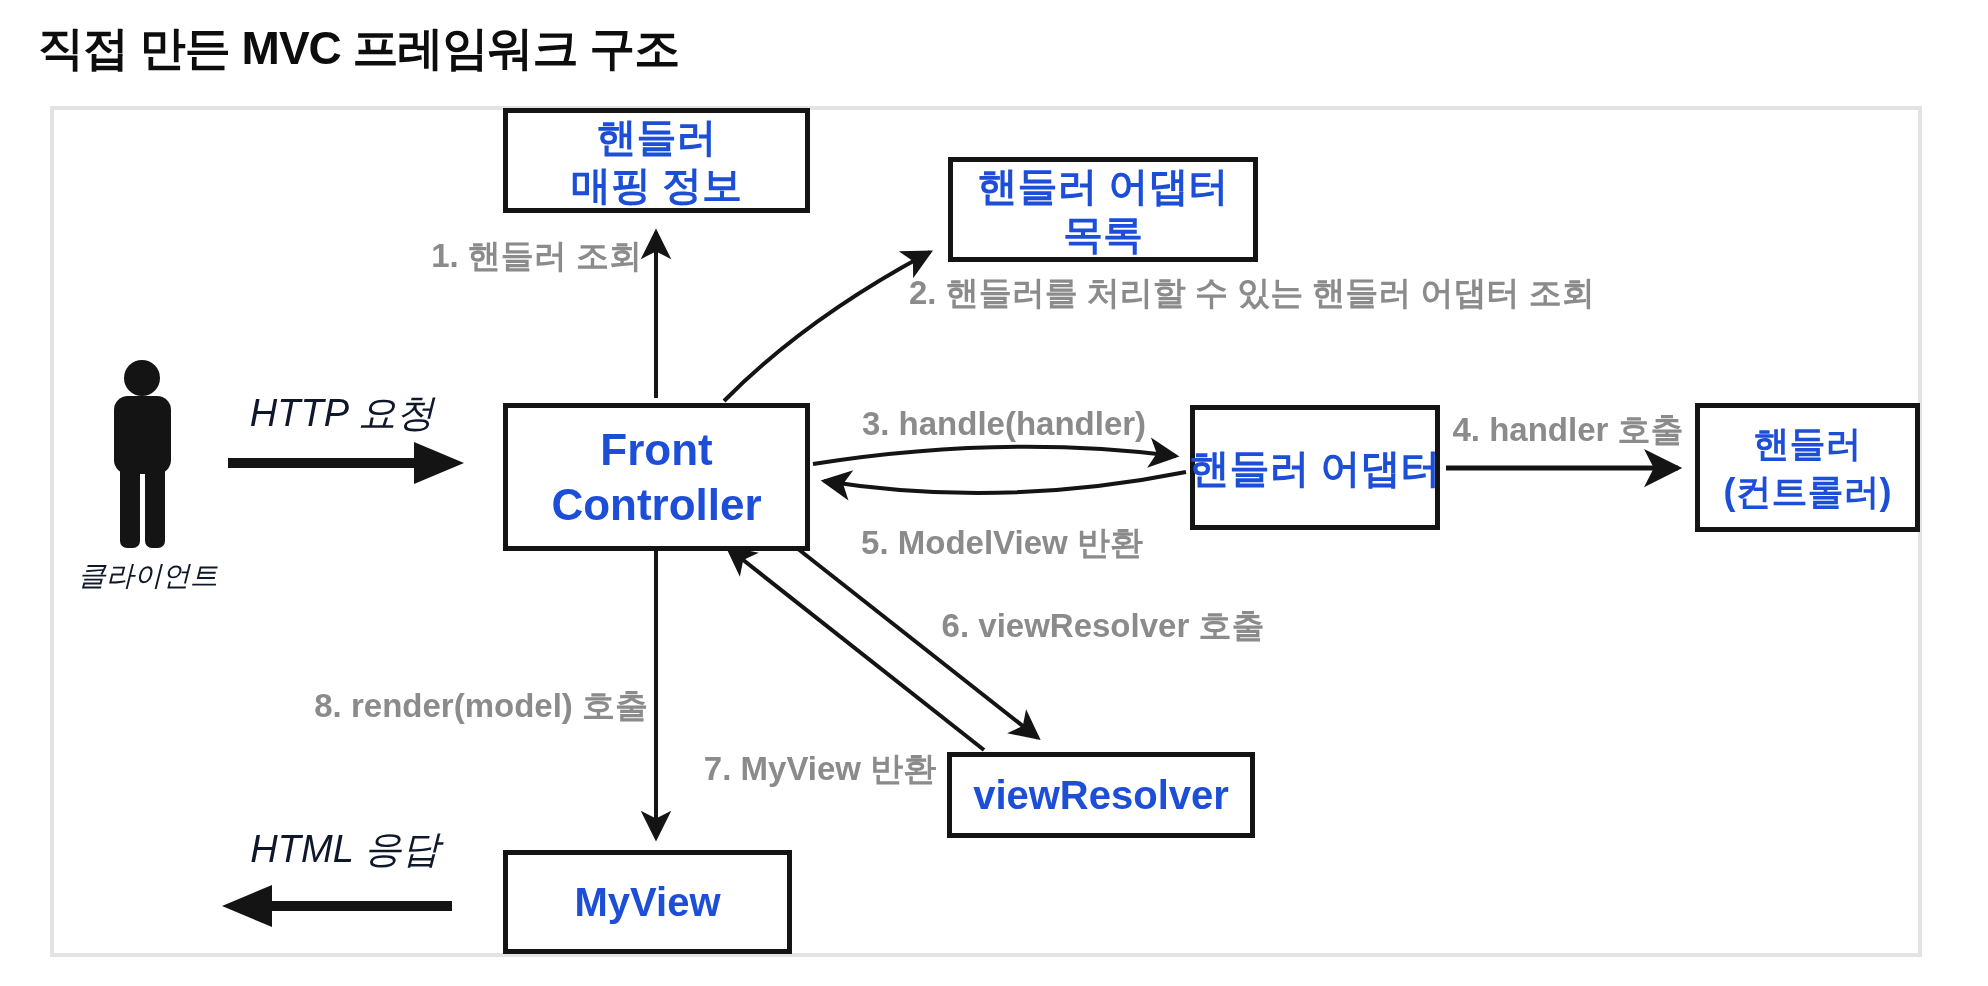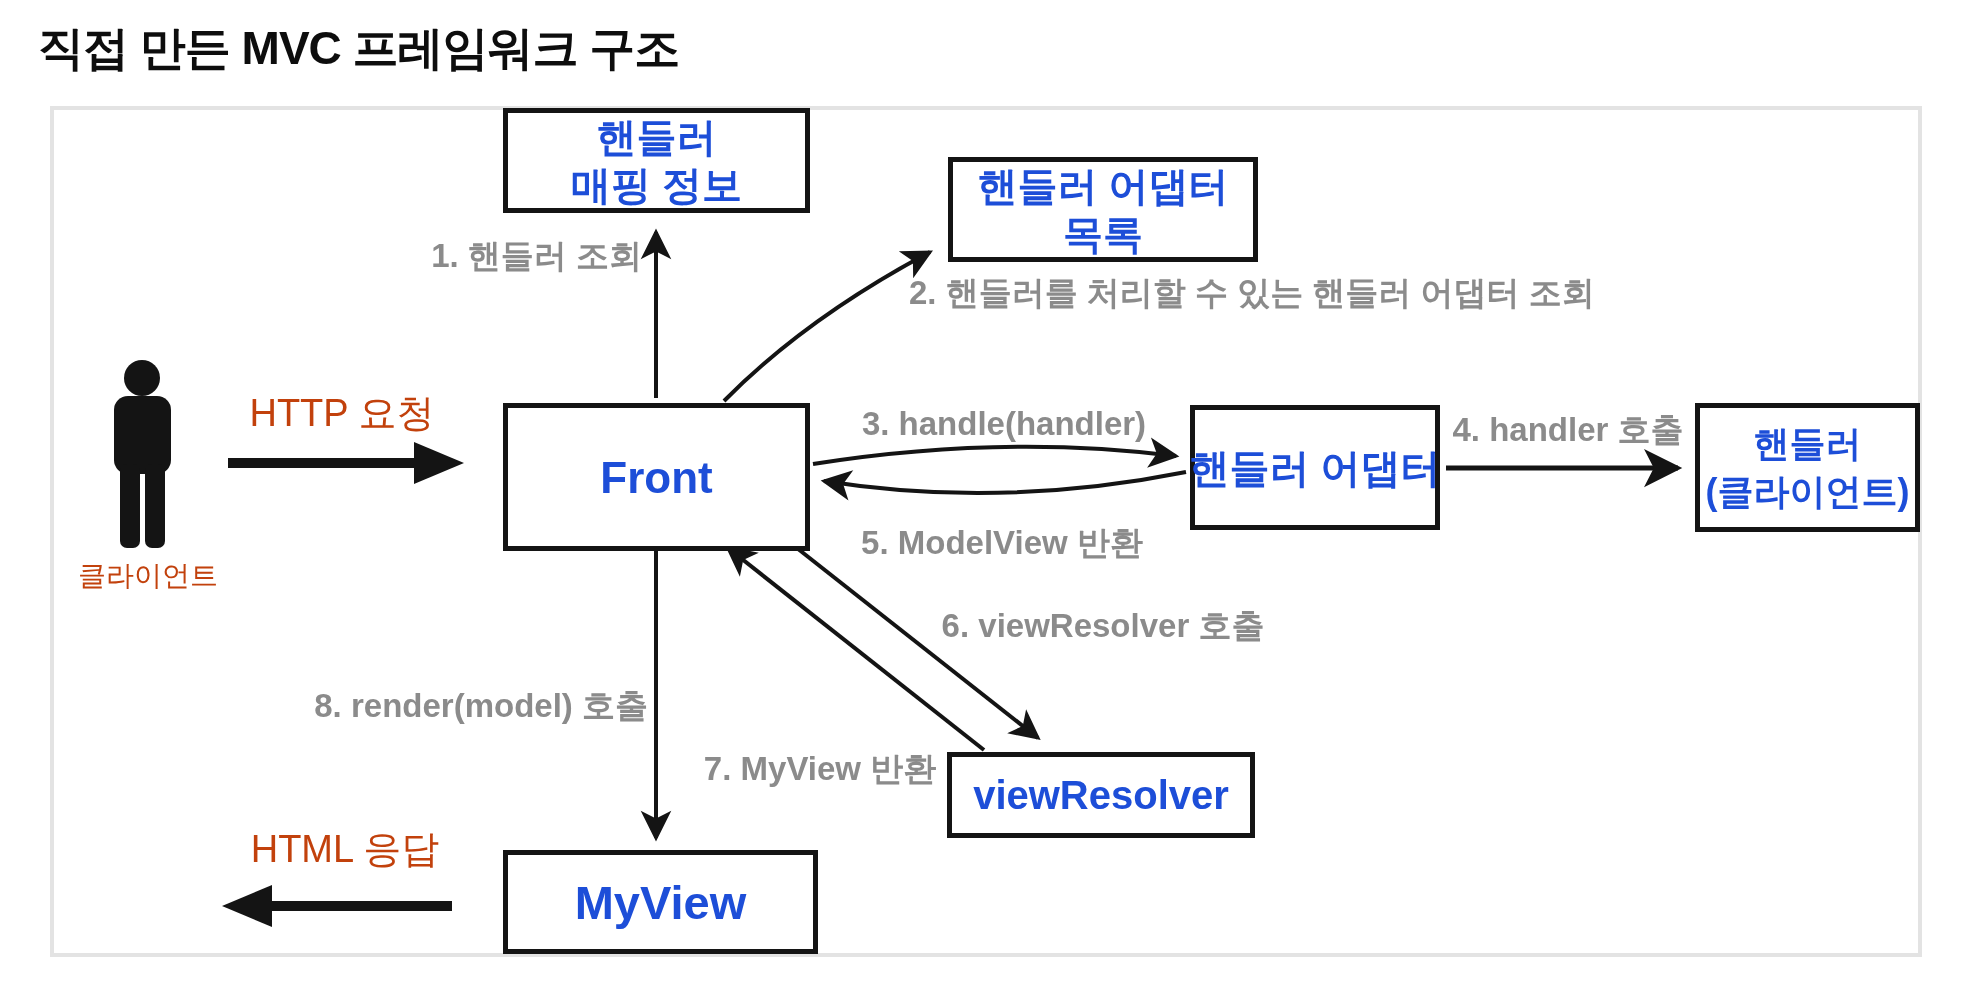--- a/index.html
+++ b/index.html
@@ -24,29 +24,29 @@
     display:flex;flex-direction:column;justify-content:center;align-items:center;
     z-index:3;
   }
   .node span{display:block;white-space:nowrap;}
   .n-mapping{left:503px;top:108px;width:307px;height:105px;font-size:40px;line-height:48px;}
   .n-adapterlist{left:948px;top:157px;width:310px;height:105px;font-size:40px;line-height:48px;}
   .n-frontcontroller{left:503px;top:403px;width:307px;height:148px;font-size:44px;line-height:55px;}
   .n-handleradapter{left:1190px;top:405px;width:250px;height:125px;font-size:40px;line-height:46px;}
   .n-handlercontroller{left:1695px;top:403px;width:225px;height:129px;font-size:36px;line-height:48px;}
   .n-viewresolver{left:947px;top:752px;width:308px;height:86px;font-size:40px;}
-  .n-myview{left:503px;top:850px;width:315px;height:104px;font-size:47px;}
+  .n-myview{left:503px;top:850px;width:289px;height:104px;font-size:40px;}
   .lbl{
     position:absolute;color:#8b8b8b;font-weight:bold;font-size:33px;
     white-space:nowrap;z-index:2;
   }
   .lbl.center{transform:translate(-50%,-50%);}
   .lbl.rightend{transform:translate(-100%,-50%);}
   .lbl.leftend{transform:translate(0,-50%);}
-  .lbl.plain{font-weight:400;color:#c2410c;font-size:38px;}
+  .lbl.plain{font-weight:400;color:#0f172a;font-size:38px;font-style:italic;}
 </style>
 </head>
 <body>
 
 <div class="page-title">직접 만든 MVC 프레임워크 구조</div>
 
 <div class="frame"></div>
 
 <svg class="overlay" viewBox="0 0 1988 986">
   <defs>
@@ -94,29 +94,30 @@
   <span>매핑 정보</span>
 </div>
 
 <div class="node n-adapterlist">
   <span>핸들러 어댑터</span>
   <span>목록</span>
 </div>
 
 <div class="node n-frontcontroller">
   <span>Front</span>
+  <span>Controller</span>
 </div>
 
 <div class="node n-handleradapter">
   <span>핸들러 어댑터</span>
 </div>
 
 <div class="node n-handlercontroller">
   <span>핸들러</span>
-  <span>(클라이언트)</span>
+  <span>(컨트롤러)</span>
 </div>
 
 <div class="node n-viewresolver">
   <span>viewResolver</span>
 </div>
 
 <div class="node n-myview">
   <span>MyView</span>
 </div>
 

